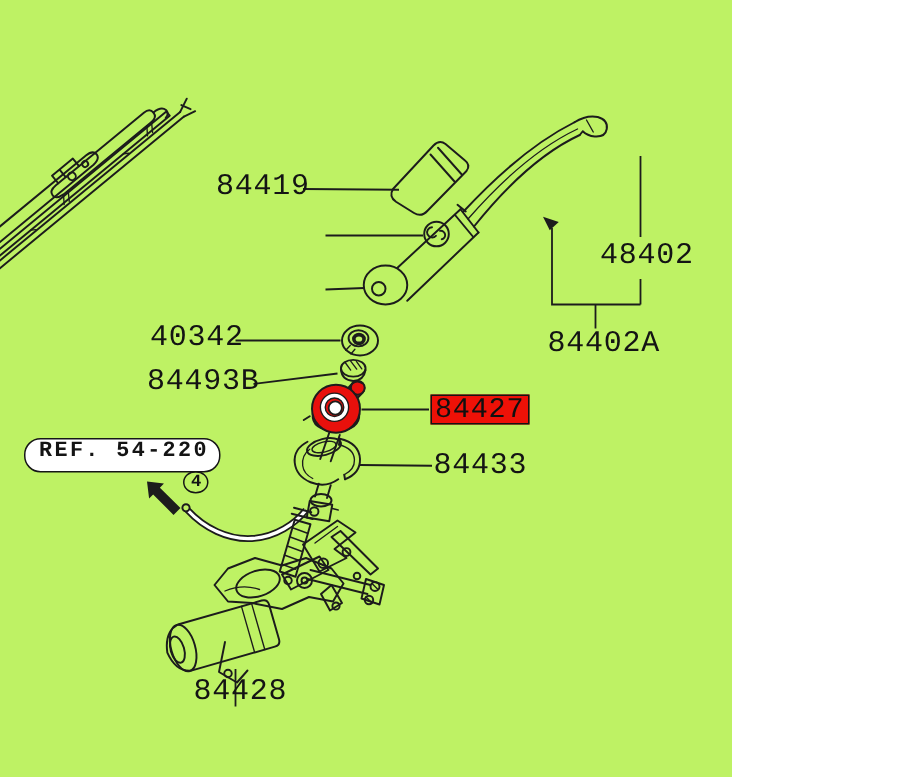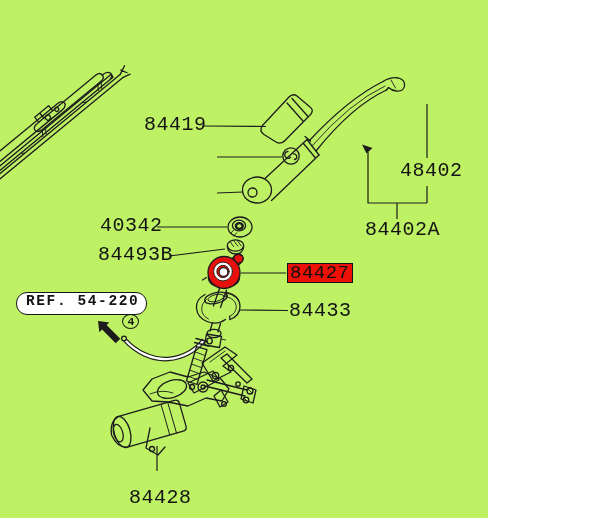--- a/index.html
+++ b/index.html
@@ -189,21 +189,21 @@
         <path class="leader" d="M368,152 V203 H427 M397,203 V219 M427,203 V186 M427,158 V104"></path>
       </g>
     </g>
   </svg>
 
   <div class="plabel" style="left:144px;top:115px;">84419</div>
   <div class="plabel" style="left:100px;top:216px;">40342</div>
   <div class="plabel" style="left:98px;top:245px;">84493B</div>
   <div class="plabel hl" style="left: 287px; top: 263px; background: rgb(238, 17, 7);">84427</div>
   <div class="plabel" style="left:289px;top:301px;">84433</div>
-  <div class="plabel" style="left:129px;top:488px;text-align:right;">84428</div>
+  <div class="plabel" style="left:129px;top:452px;text-align:right;">84428</div>
   <div class="plabel" style="left:400px;top:161px;">48402</div>
   <div class="plabel" style="left:365px;top:220px;">84402A</div>
 
   <div class="refbox">
     <span>REF. 54-220</span>
     <span class="circnum">4</span>
   </div>
 
 </div>
 

